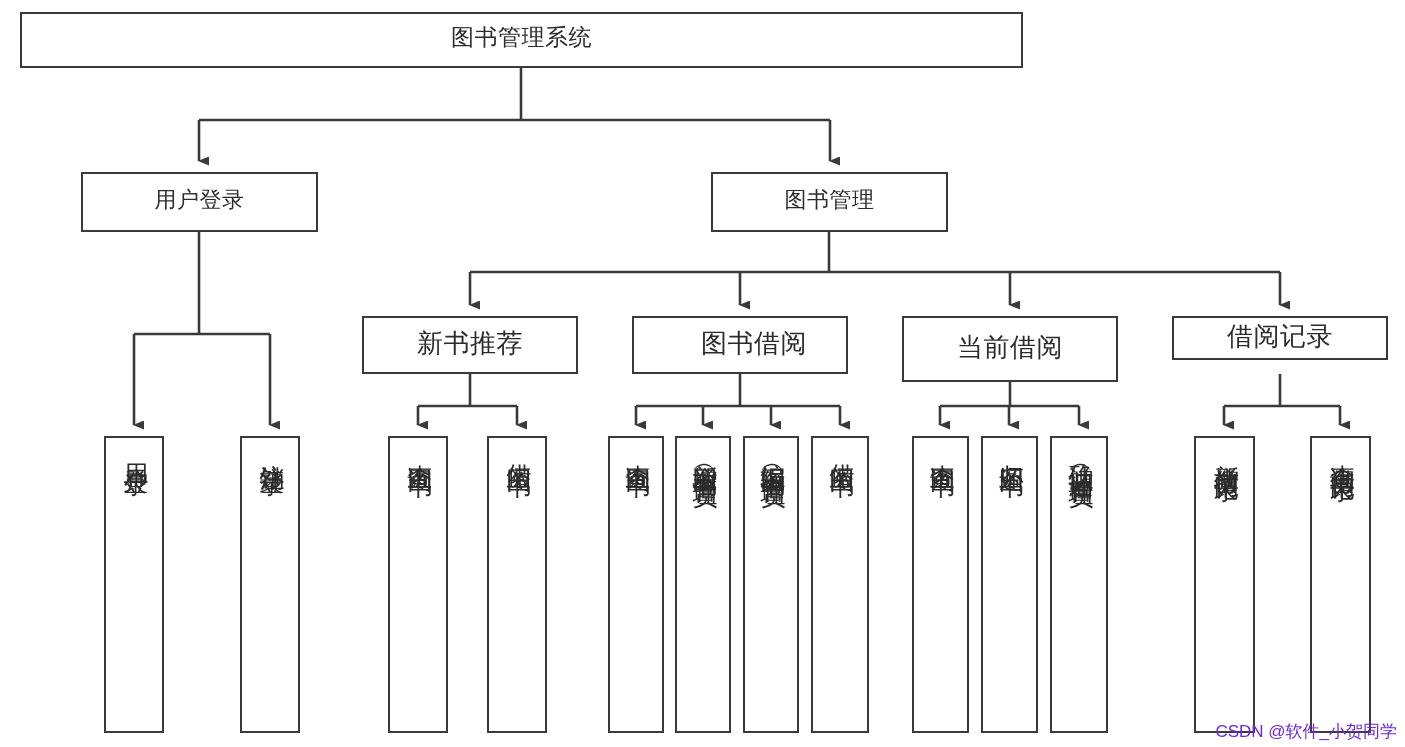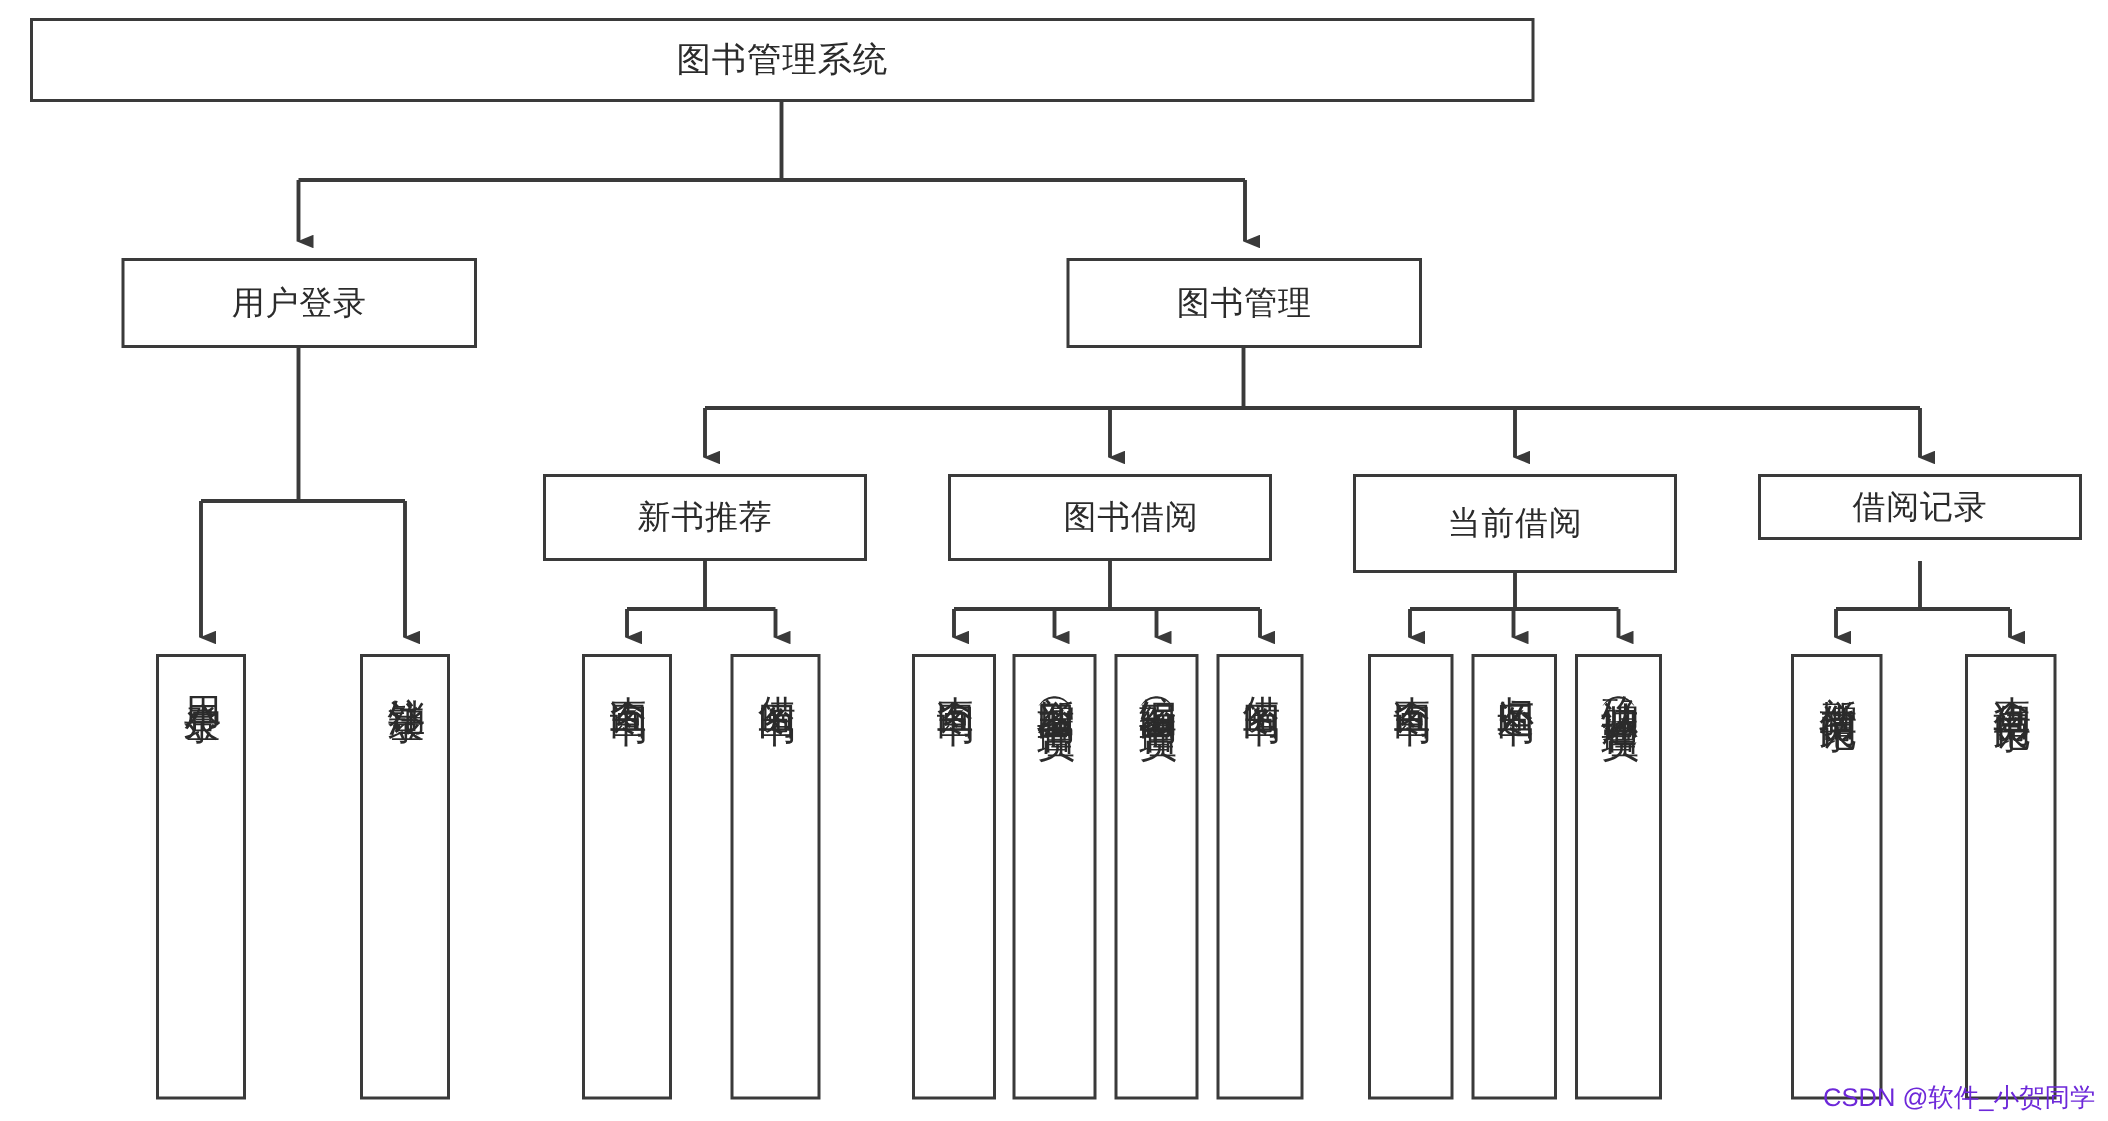--- a/index.html
+++ b/index.html
@@ -30,29 +30,29 @@
     box-sizing: border-box;
     background: #ffffff;
     border: 2px solid #3a3a3a;
     display: flex;
     align-items: center;
     justify-content: center;
     overflow: hidden;
   }
   .node-label {
     color: #2b2b2b;
-    font-family: Liberation Sans, sans-serif;
+    font-family: Liberation Mono, monospace;
     line-height: 1.18;
     letter-spacing: 0.5px;
     white-space: nowrap;
     text-align: right;
   }
   .node-root .node-label { font-size: 23px; }
   .node-l2 .node-label  { font-size: 22px; }
-  .node-l3 .node-label  { font-size: 22px; }
+  .node-l3 .node-label  { font-size: 26px; }
   .node-leaf {
     align-items: flex-start;
     padding-top: 6px;
   }
   .node-leaf .node-label {
     writing-mode: vertical-rl;
     text-orientation: upright;
     font-size: 25px;
     letter-spacing: 3px;
     line-height: 1;

